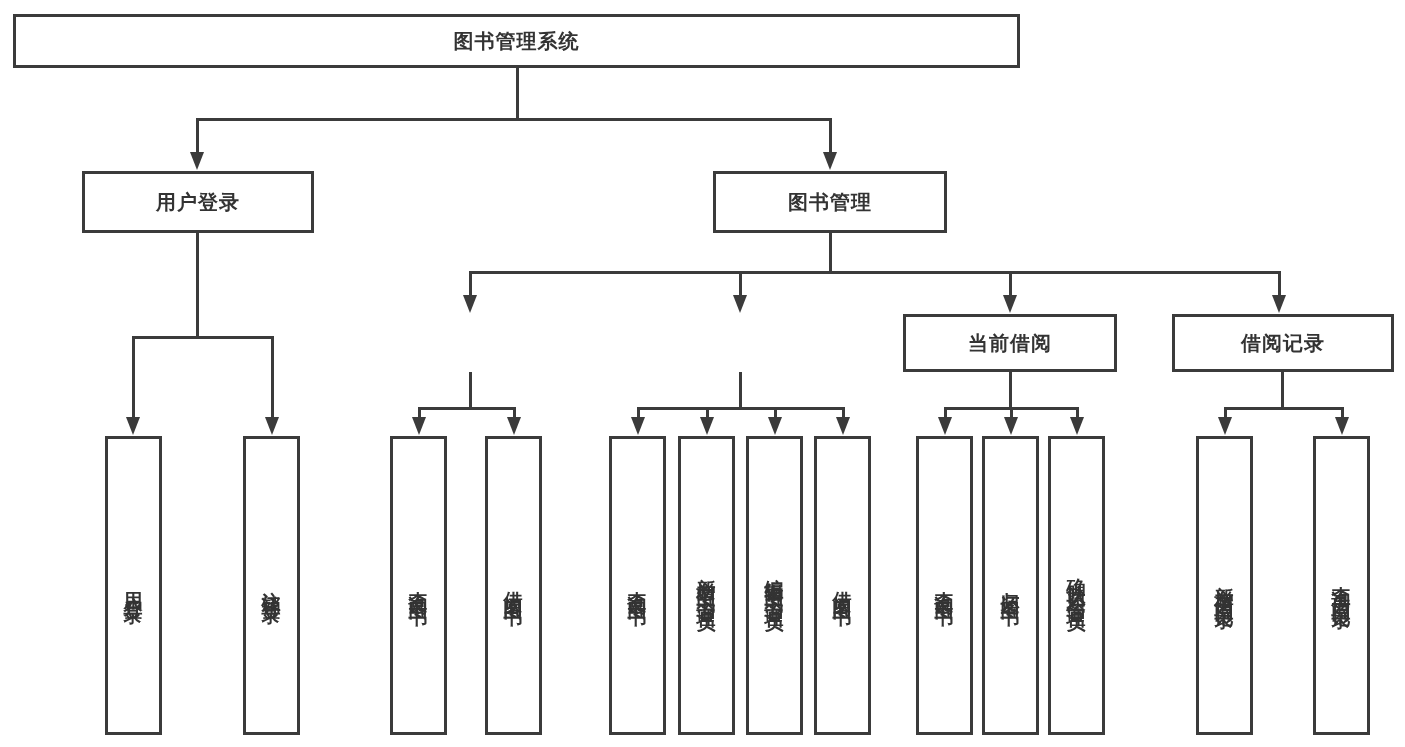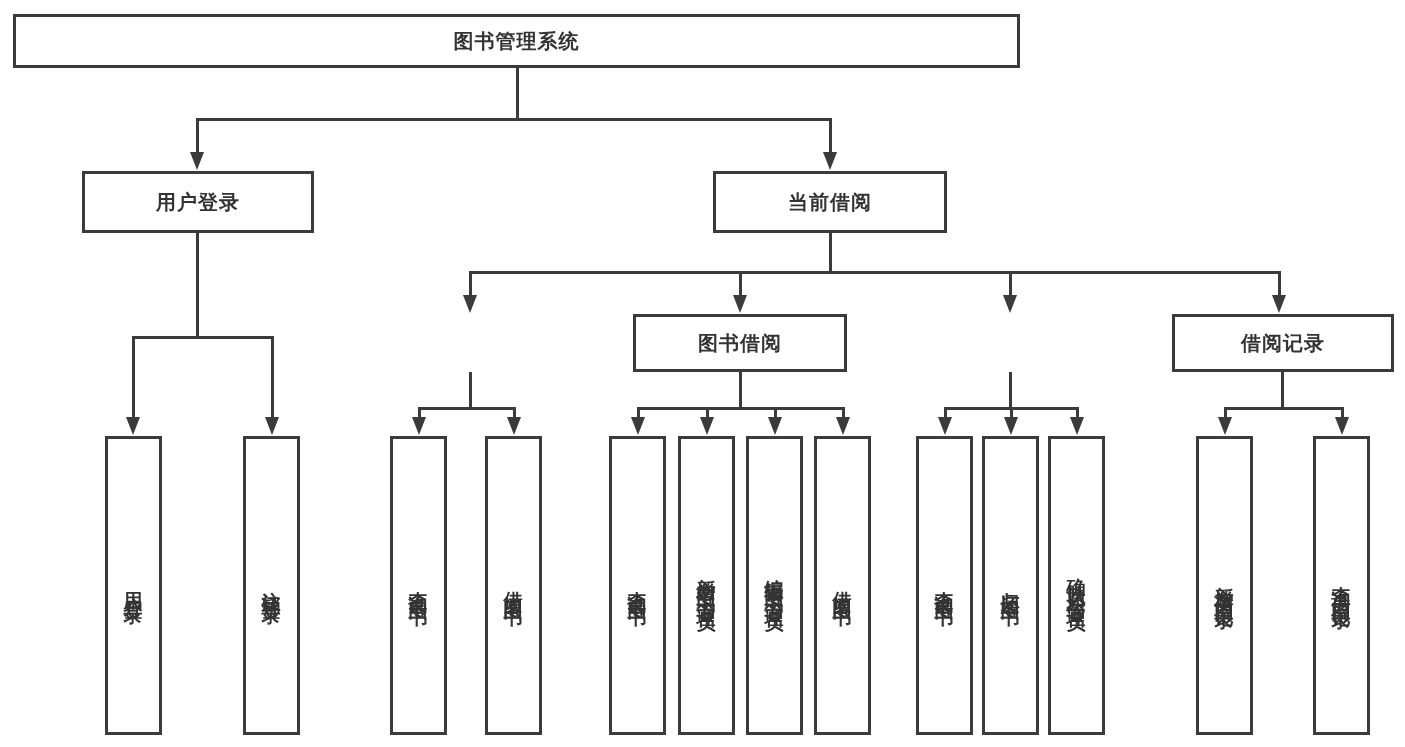--- a/index.html
+++ b/index.html
@@ -61,41 +61,41 @@
   <div class="node" style="left:13px;top:14px;width:1007px;height:54px;">图书管理系统</div>
 
   <div class="vl" style="left:516px;top:66px;height:54px;"></div>
   <div class="hl" style="left:197px;top:118px;width:635px;"></div>
   <div class="vl" style="left:196px;top:118px;height:36px;"></div>
   <div class="ar" style="left:190px;top:152px;"></div>
   <div class="vl" style="left:829px;top:118px;height:36px;"></div>
   <div class="ar" style="left:823px;top:152px;"></div>
 
   <div class="node" style="left:82px;top:171px;width:232px;height:62px;">用户登录</div>
-  <div class="node" style="left:713px;top:171px;width:234px;height:62px;">当前借阅</div>
+  <div class="node" style="left:713px;top:171px;width:234px;height:62px;">图书管理</div>
 
   <div class="vl" style="left:196px;top:233px;height:105px;"></div>
   <div class="hl" style="left:132px;top:336px;width:142px;"></div>
   <div class="vl" style="left:132px;top:336px;height:82px;"></div>
   <div class="ar" style="left:126px;top:417px;"></div>
   <div class="vl" style="left:271px;top:336px;height:82px;"></div>
   <div class="ar" style="left:265px;top:417px;"></div>
 
   <div class="vl" style="left:829px;top:233px;height:41px;"></div>
   <div class="hl" style="left:469px;top:271px;width:812px;"></div>
   <div class="vl" style="left:469px;top:271px;height:26px;"></div>
   <div class="ar" style="left:463px;top:295px;"></div>
   <div class="vl" style="left:739px;top:271px;height:26px;"></div>
   <div class="ar" style="left:733px;top:295px;"></div>
   <div class="vl" style="left:1009px;top:271px;height:26px;"></div>
   <div class="ar" style="left:1003px;top:295px;"></div>
   <div class="vl" style="left:1278px;top:271px;height:26px;"></div>
   <div class="ar" style="left:1272px;top:295px;"></div>
 
-  <div class="node" style="left:633px;top:314px;width:214px;height:58px;">图书借阅</div>
+  <div class="node" style="left:903px;top:314px;width:214px;height:58px;">当前借阅</div>
   <div class="node" style="left:1172px;top:314px;width:222px;height:58px;">借阅记录</div>
 
   <div class="vl" style="left:469px;top:372px;height:37px;"></div>
   <div class="hl" style="left:418px;top:407px;width:97px;"></div>
   <div class="vl" style="left:418px;top:407px;height:12px;"></div>
   <div class="ar" style="left:412px;top:417px;"></div>
   <div class="vl" style="left:513px;top:407px;height:12px;"></div>
   <div class="ar" style="left:507px;top:417px;"></div>
 
   <div class="vl" style="left:739px;top:372px;height:37px;"></div>

